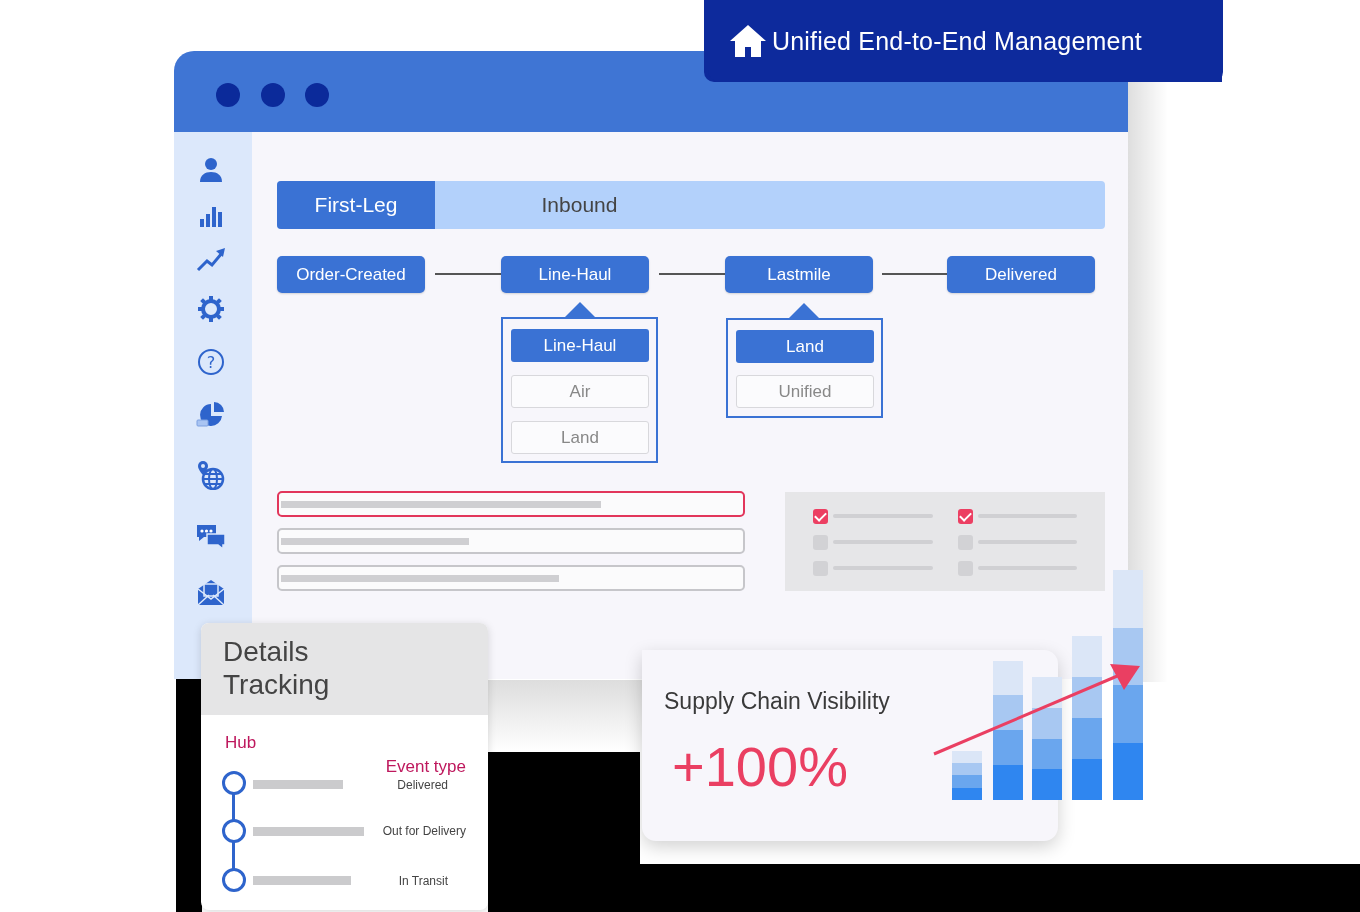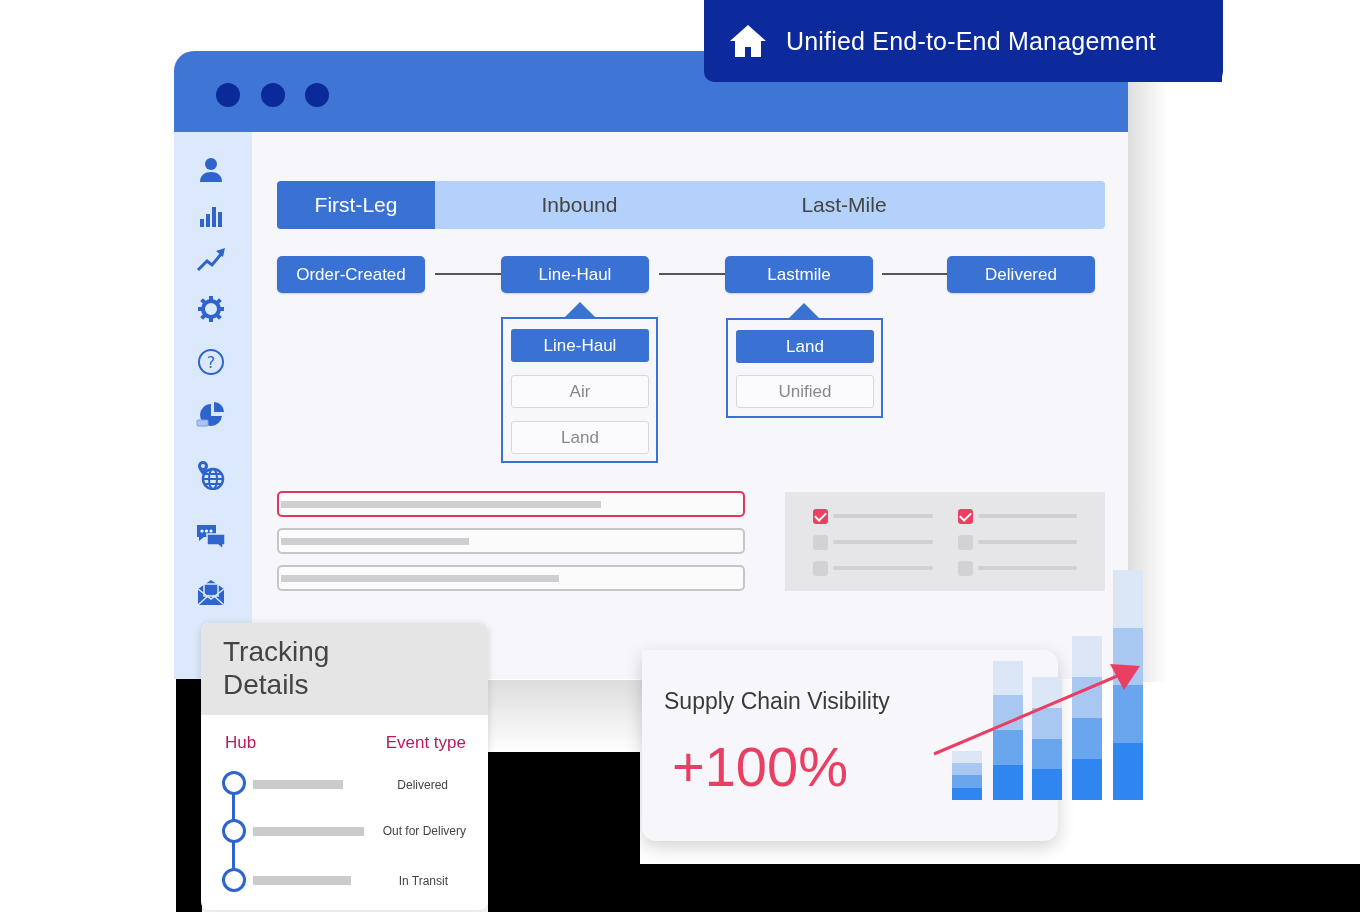--- a/index.html
+++ b/index.html
@@ -29,21 +29,21 @@
   .side-icon svg { width: 30px; height: 30px; }
 
   
   .banner {
     position: absolute; left: 708px; top: 0; width: 514px; height: 82px;
     background: #0d2a9c; border-radius: 0 0 0 12px;
     display: flex; align-items: center; padding-left: 20px;
   }
   .banner-edge { position: absolute; left: 704px; top: 0; width: 519px; height: 82px; background: #0d2a9c; border-radius: 0 0 10px 10px; }
   .banner-notch { position: absolute; left: 1222px; top: 8px; width: 138px; height: 72px; background: #fff; }
-  .banner-text { color: #fff; font-size: 25px; margin-left: 18px; letter-spacing: 0.2px; }
+  .banner-text { color: #fff; font-size: 25px; margin-left: 4px; letter-spacing: 0.2px; }
 
   
   .stage-bar {
     position: absolute; left: 277px; top: 181px; width: 828px; height: 48px;
     background: #b3d1fb; border-radius: 4px; display: flex;
   }
   .stage { display: flex; align-items: center; justify-content: center; font-size: 21px; color: #444; }
   .stage.active { background: #3a72d4; color: #fff; border-radius: 4px 0 0 4px; }
 
   
@@ -215,21 +215,20 @@
     <svg viewBox="0 0 40 36" width="40" height="36">
         <path d="M20 2L2 18h5v16h10V24h6v10h10V18h5z" fill="#fff"></path>
       </svg>
   </span>
   <span class="banner-text">Unified End-to-End Management</span>
 </div>
 
 <div class="stage-bar">
   <div class="stage active" style="width:158px;">First-Leg</div>
   <div class="stage" style="width:289px;">Inbound</div>
-  <div class="stage" style="width:230px;padding-left:10px;">Last-Mile</div>
 </div>
 
 <div class="flow-line" style="left:435px;width:66px;"></div>
 <div class="flow-line" style="left:659px;width:66px;"></div>
 <div class="flow-line" style="left:882px;width:66px;"></div>
 <div class="node" style="left:277px;">Order-Created</div>
 <div class="node" style="left:501px;">Line-Haul</div>
 <div class="node" style="left:725px;">Lastmile</div>
 <div class="node" style="left:947px;">Delivered</div>
 
@@ -267,25 +266,25 @@
   <div class="cb on" style="left:173px;top:17px;"></div>
   <div class="cb-line" style="left:193px;top:22px;width:99px;"></div>
   <div class="cb" style="left:173px;top:43px;"></div>
   <div class="cb-line" style="left:193px;top:48px;width:99px;"></div>
   <div class="cb" style="left:173px;top:69px;"></div>
   <div class="cb-line" style="left:193px;top:74px;width:99px;"></div>
 </div>
 
 <div class="track-card">
   <div class="track-head">
+    <div class="track-title">Details</div>
     <div class="track-title">Tracking</div>
-    <div class="track-title">Details</div>
   </div>
   <div class="col-label" style="left:24px;">Hub</div>
-  <div class="col-label" style="right:22px;">Event type</div>
+  <div class="col-label" style="right:22px;margin-top:24px;">Event type</div>
 
   <div class="tl-line" style="top:170px;height:40px;"></div>
   <div class="tl-line" style="top:218px;height:42px;"></div>
   <div class="tl-circle" style="top:148px;"></div>
   <div class="tl-circle" style="top:196px;"></div>
   <div class="tl-circle" style="top:245px;"></div>
 
   <div class="tl-bar" style="left:52px;top:157px;width:90px;"></div>
   <div class="tl-bar" style="left:52px;top:204px;width:111px;"></div>
   <div class="tl-bar" style="left:52px;top:253px;width:98px;"></div>

